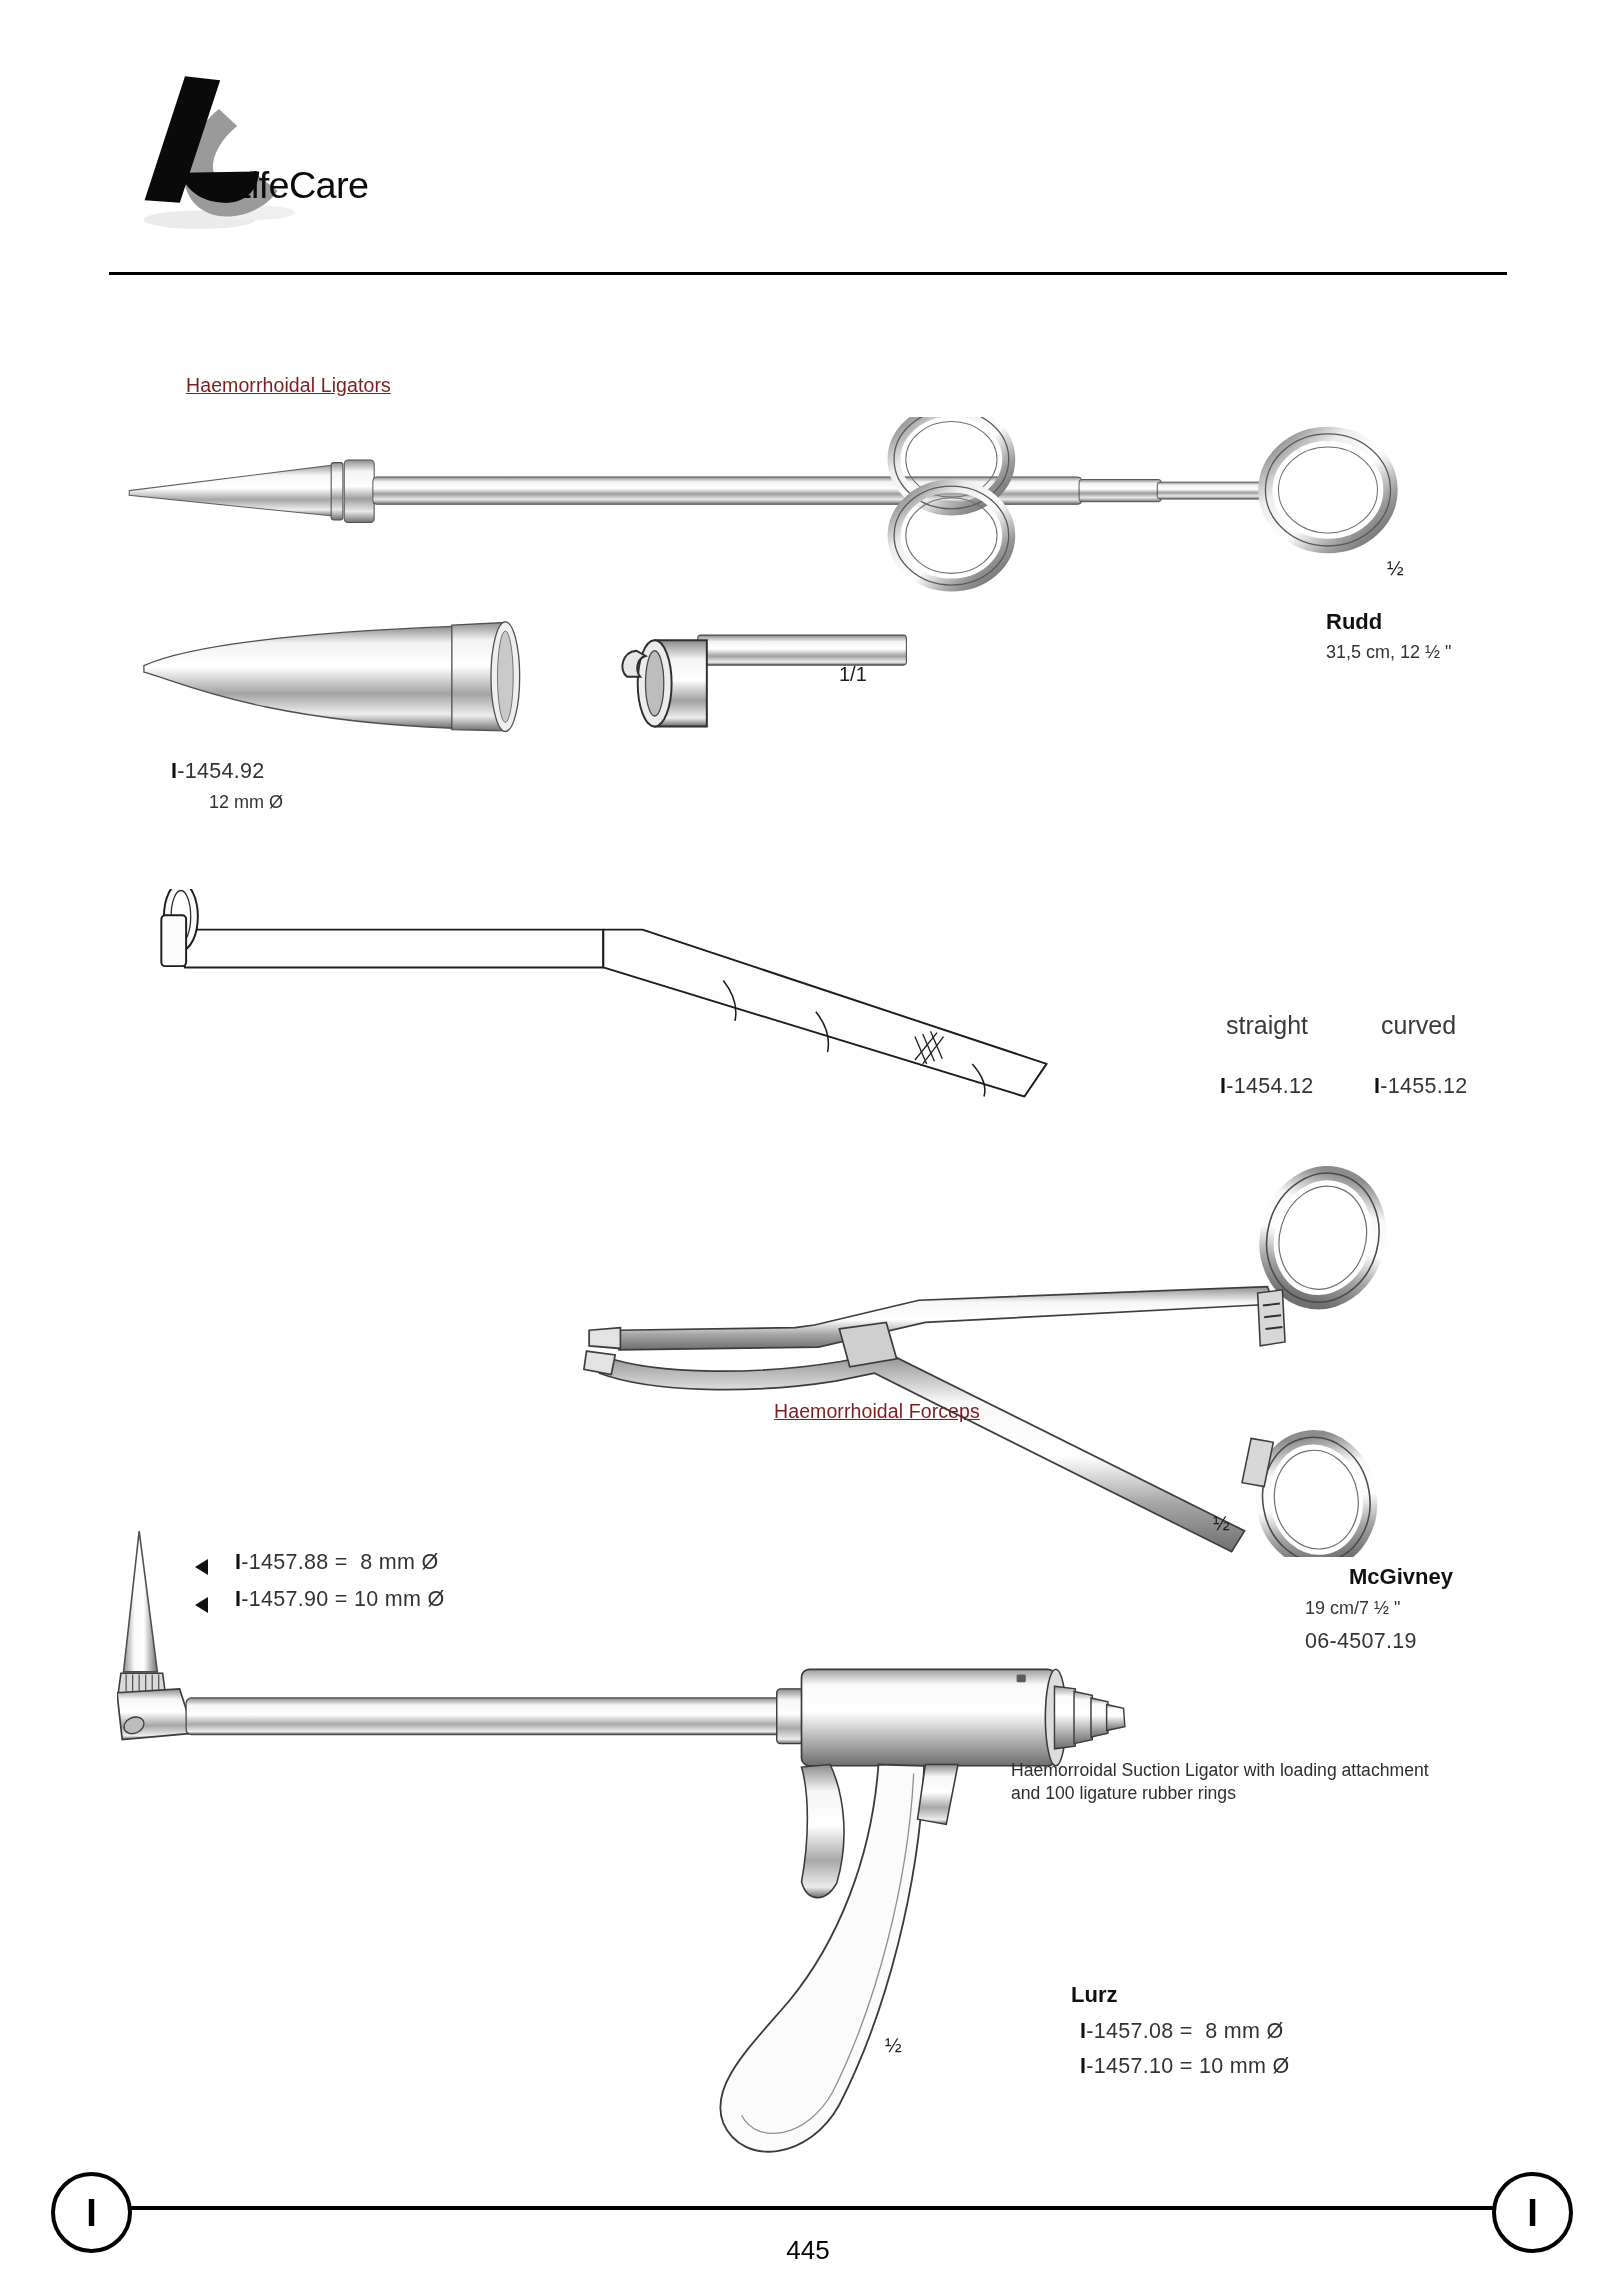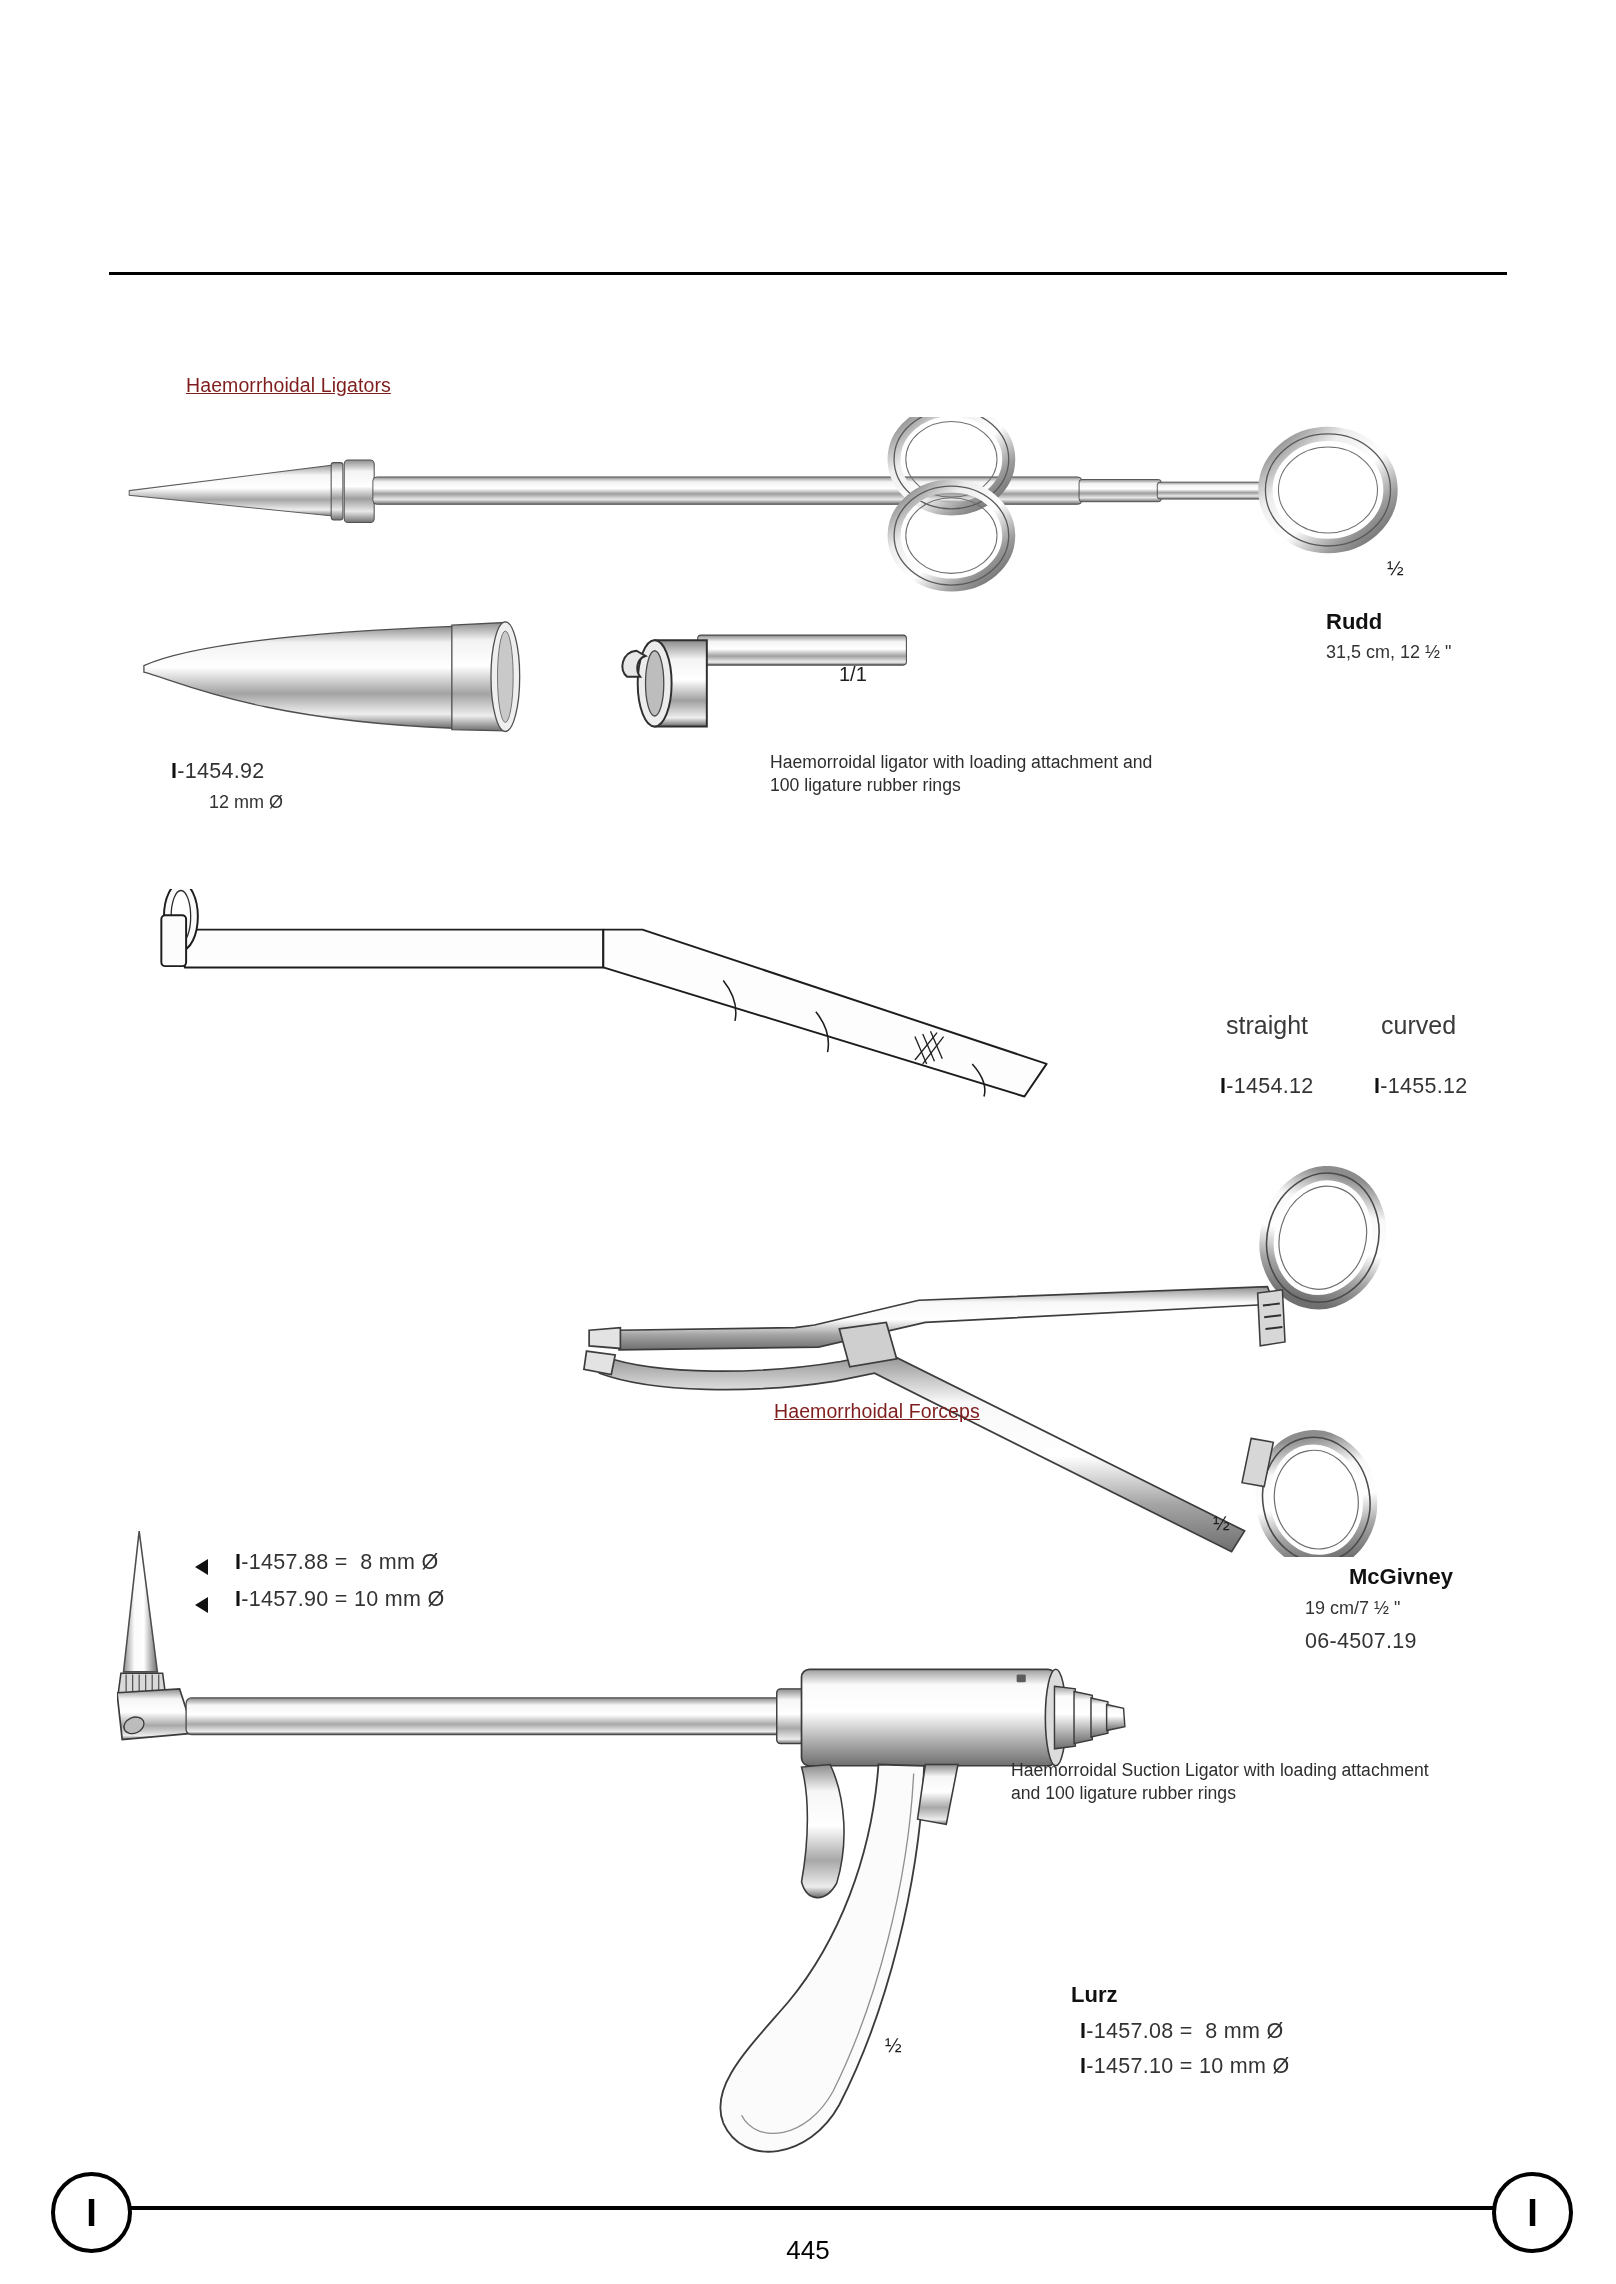--- a/index.html
+++ b/index.html
@@ -72,20 +72,38 @@
   .illus{position:absolute;}
   .illus svg{display:block;}
 </style>
 </head>
 <body>
 
 <div class="page">
 
   <div class="header">
 
+    <div class="logo">
+      <svg width="261" height="176" viewBox="0 0 400 270" xmlns="http://www.w3.org/2000/svg">
+
+        <g opacity="0.55">
+          <ellipse cx="120" cy="242" rx="86" ry="14" fill="#dcdcdc"></ellipse>
+          <ellipse cx="205" cy="231" rx="62" ry="11" fill="#e2e2e2"></ellipse>
+        </g>
+
+        <path fill="#9a9a9a" d="M150 72 C 95 118, 78 188, 118 222 C 152 251, 215 235, 240 198
+             L 200 166 C 186 186, 160 192, 148 180 C 132 164, 143 126, 178 98 Z"></path>
+
+        <path fill="#0a0a0a" d="M36 212 L 98 22 L 152 28 L 90 216 Z"></path>
+
+        <path fill="#0a0a0a" d="M92 170 L 212 168 C 210 200, 186 218, 156 216 C 122 214, 98 196, 92 170 Z"></path>
+
+        <text x="168" y="208" font-family="Liberation Sans, sans-serif" font-size="58" fill="#0a0a0a" letter-spacing="-1">LifeCare</text>
+      </svg>
+    </div>
 
 
     <div class="rule"></div>
   </div>
 
   <div class="lbl sec-label" style="left:186px;top:374px;">Haemorrhoidal Ligators</div>
 
   <div class="illus" style="left:124px;top:417px;">
     <svg width="1303" height="215" viewBox="0 0 2000 330" xmlns="http://www.w3.org/2000/svg">
       <defs>
@@ -184,22 +202,20 @@
       <path fill="url(#attachG)" stroke="#2f2f2f" stroke-width="3" d="M70 28 L 150 28 L 150 160 L 70 160 Z"></path>
       <ellipse cx="70" cy="94" rx="26" ry="66" fill="#ececec" stroke="#2f2f2f" stroke-width="3"></ellipse>
 
       <path fill="#e7e7e7" stroke="#2f2f2f" stroke-width="3" d="M42 44 C 20 46, 14 74, 28 84 L 48 84 C 40 74, 42 56, 56 52 Z"></path>
       <ellipse cx="70" cy="94" rx="14" ry="50" fill="#bdbdbd" stroke="#4a4a4a" stroke-width="2"></ellipse>
     </svg>
   </div>
 
   <div class="scalemark" style="left:839px;top:663px;">1/1</div>
 
-  <div class="lbl desc" style="left:770px;top:751px;">Haemorroidal ligator with loading attachment and
-100 ligature rubber rings</div>
 
   <div class="illus" style="left:147px;top:889px;">
     <svg width="1043" height="209" viewBox="0 0 1600 320" xmlns="http://www.w3.org/2000/svg">
       <g fill="#fdfdfd" stroke="#1d1d1d" stroke-width="3" stroke-linejoin="round">
 
         <path d="M58 62 L 700 62 L 700 120 L 58 120 Z"></path>
 
         <path d="M700 62 L 760 62 L 1380 268 L 1346 318 L 700 120 Z"></path>
       </g>
 

